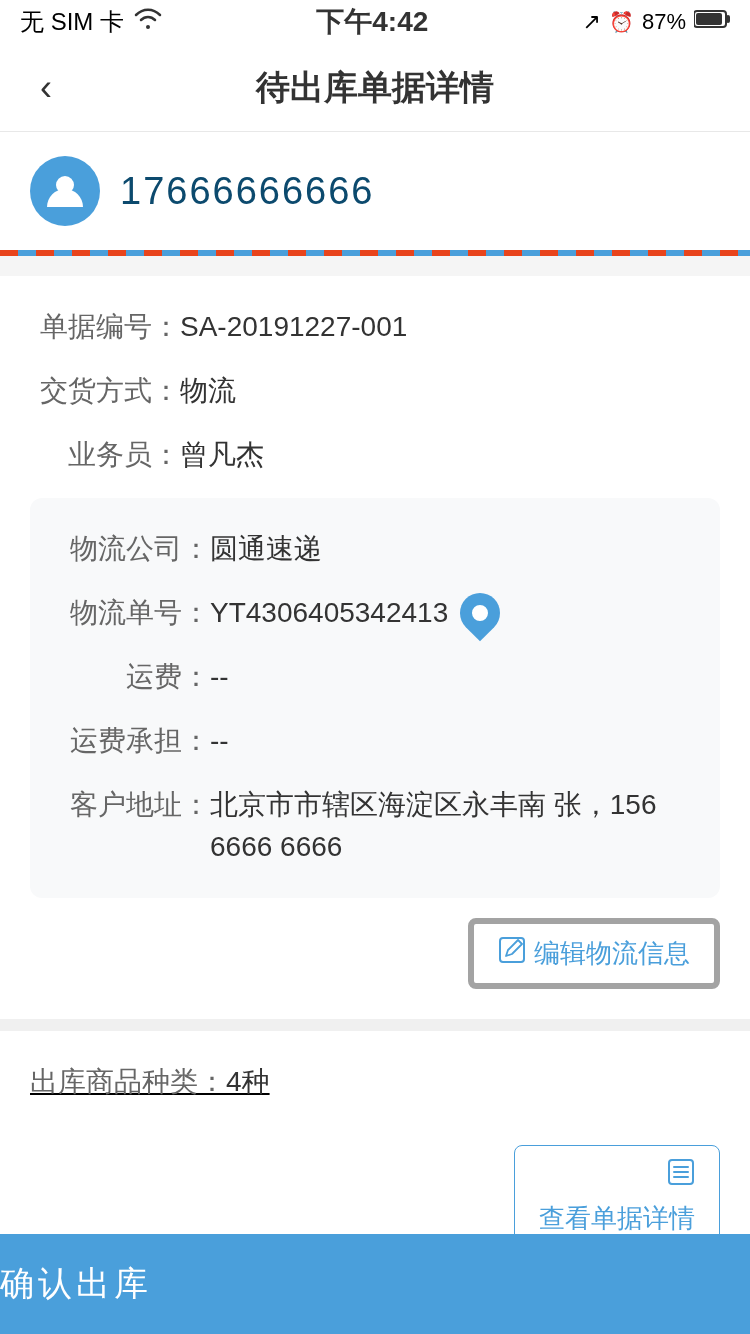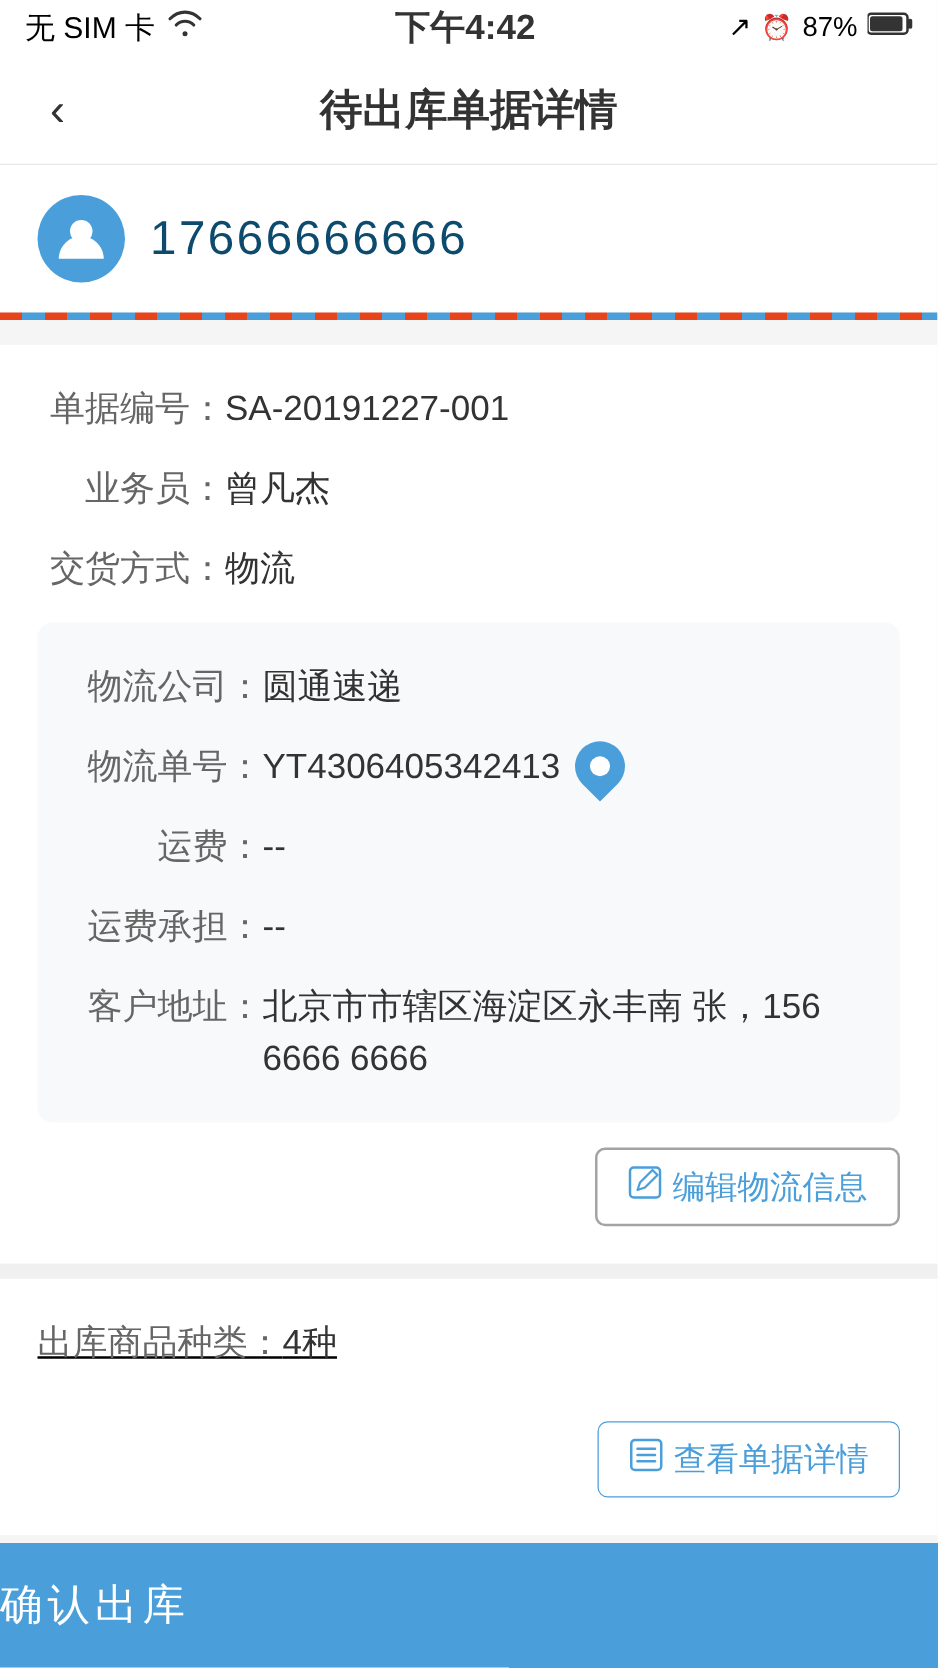--- a/index.html
+++ b/index.html
@@ -137,21 +137,21 @@
       background: white;
       border-radius: 50%;
       position: absolute;
       top: 50%;
       left: 50%;
       transform: translate(-50%, -50%);
     }
     
     .edit-btn {
       float: right;
-      border: 2px solid #a3a3a3;
+      border: 6px solid #a3a3a3;
       color: #4a9fdb;
       border-radius: 8px;
       padding: 12px 24px;
       font-size: 26px;
       display: flex;
       align-items: center;
       gap: 8px;
       cursor: pointer;
       background: #fff;
       margin-top: 20px;
@@ -169,25 +169,26 @@
     }
     
     .view-btn {
       float: right;
       border: 1px solid #4a9fdb;
       color: #4a9fdb;
       border-radius: 8px;
       padding: 12px 24px;
       font-size: 26px;
       display: flex;
-      align-items: flex-start;
+      align-items: flex-end;
       gap: 8px;
       cursor: pointer;
       background: #fff;
       margin-top: 20px;
+      flex-direction: column;
     }
     
     .confirm-btn-area {
       position: fixed;
       bottom: 0;
       left: 0;
       width: 750px;
       background: #4a9fdb;
       height: 100px;
       display: flex;
@@ -251,26 +252,26 @@
 </div>
 
 <div class="dashed-separator"></div>
 
 <div class="section">
   <div class="info-row">
     <span class="info-label">单据编号：</span>
     <span class="info-value">SA-20191227-001</span>
   </div>
   <div class="info-row">
+    <span class="info-label">交货方式：</span>
+    <span class="info-value">物流</span>
+  </div>
+  <div class="info-row">
     <span class="info-label">业务员：</span>
     <span class="info-value">曾凡杰</span>
-  </div>
-  <div class="info-row">
-    <span class="info-label">交货方式：</span>
-    <span class="info-value">物流</span>
   </div>
 
   <div class="logistics-card">
     <div class="info-row">
       <span class="info-label">物流公司：</span>
       <span class="info-value">圆通速递</span>
     </div>
     <div class="info-row">
       <span class="info-label">物流单号：</span>
       <span class="info-value">

